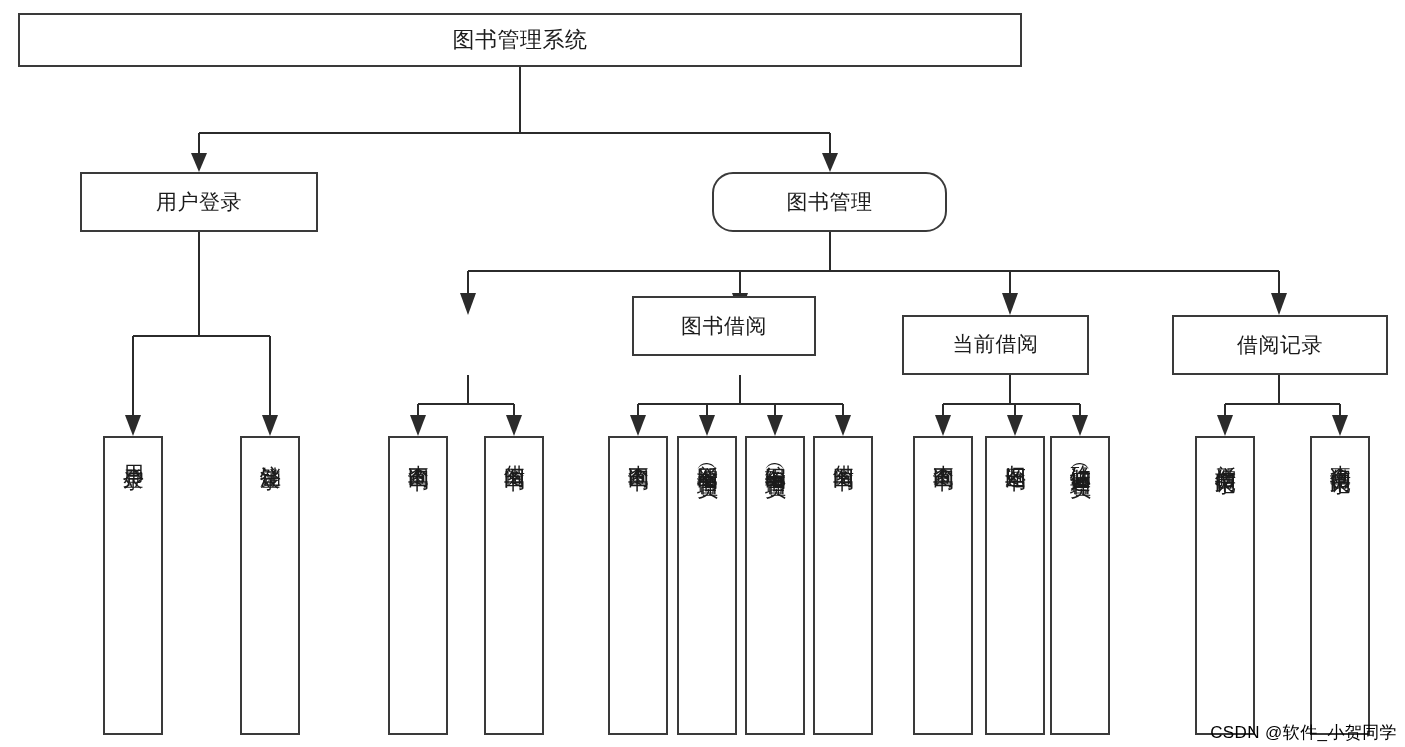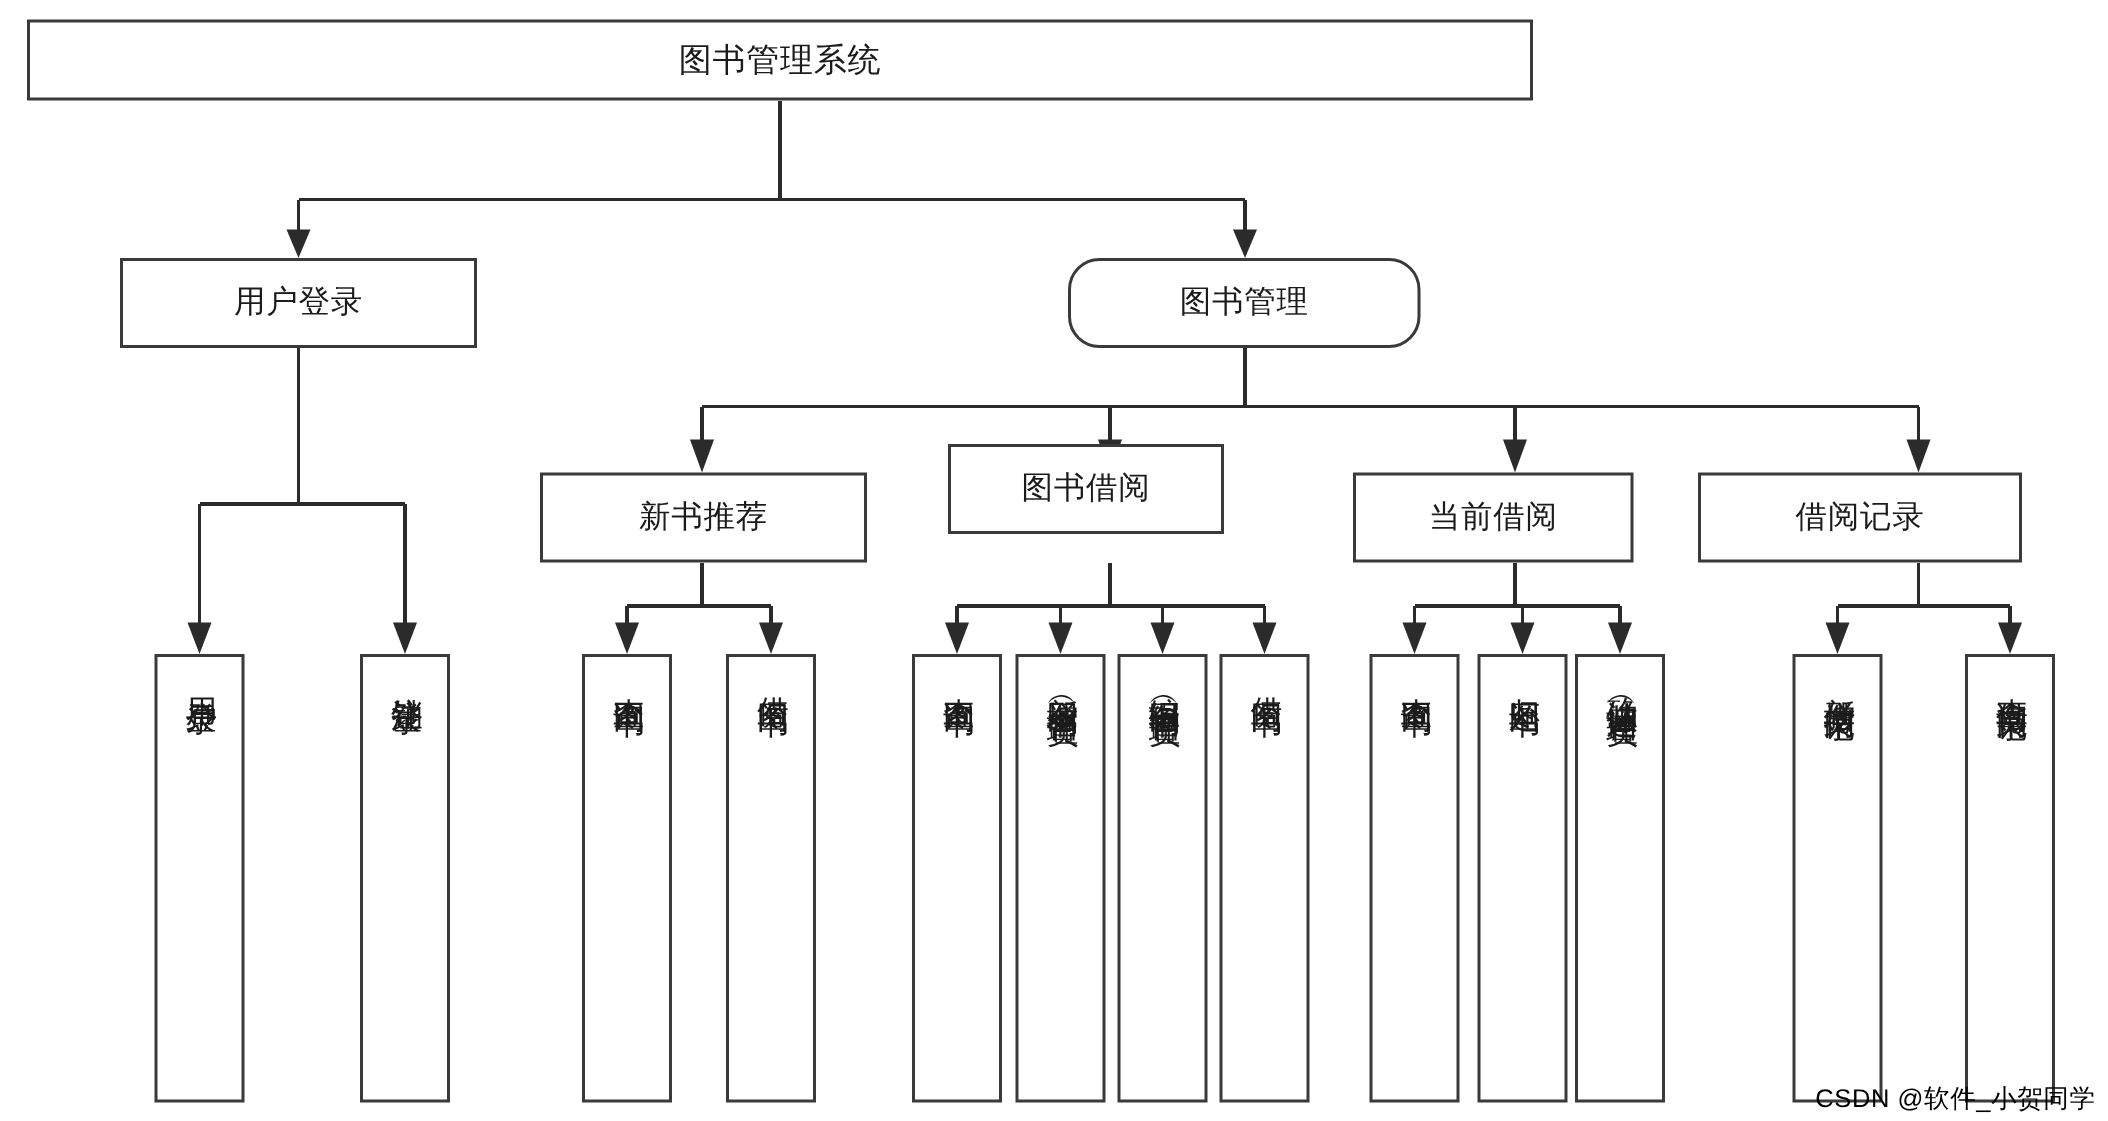--- a/index.html
+++ b/index.html
@@ -168,33 +168,30 @@
   </div>
 
   <div class="node h" style="left:80px; top:172px; width:238px; height:60px;">
     <span class="label">用户登录</span>
   </div>
 
   <div class="node h" style="left:712px; top:172px; width:235px; height:60px;border-radius:21px;">
     <span class="label">图书管理</span>
   </div>
 
-  <div class="node h" style="left:360px; top:315px; width:218px; height:60px;">
-    <span class="label">新书推荐</span>
-  </div>
 
   <div class="node h" style="left:632px; top:296px; width:184px; height:60px;">
     <span class="label">图书借阅</span>
   </div>
 
   <div class="node h" style="left:902px; top:315px; width:187px; height:60px;font-family:Liberation Serif, serif;">
     <span class="label">当前借阅</span>
   </div>
 
-  <div class="node h" style="left:1132px; top:315px; width:216px; height:60px;">
+  <div class="node h" style="left:1172px; top:315px; width:216px; height:60px;">
     <span class="label">借阅记录</span>
   </div>
 
   <div class="node v" style="left:103px; top:436px; width:60px; height:299px;">
     <span class="label">用户登录</span>
   </div>
 
   <div class="node v" style="left:240px; top:436px; width:60px; height:299px;">
     <span class="label">注销登录</span>
   </div>

